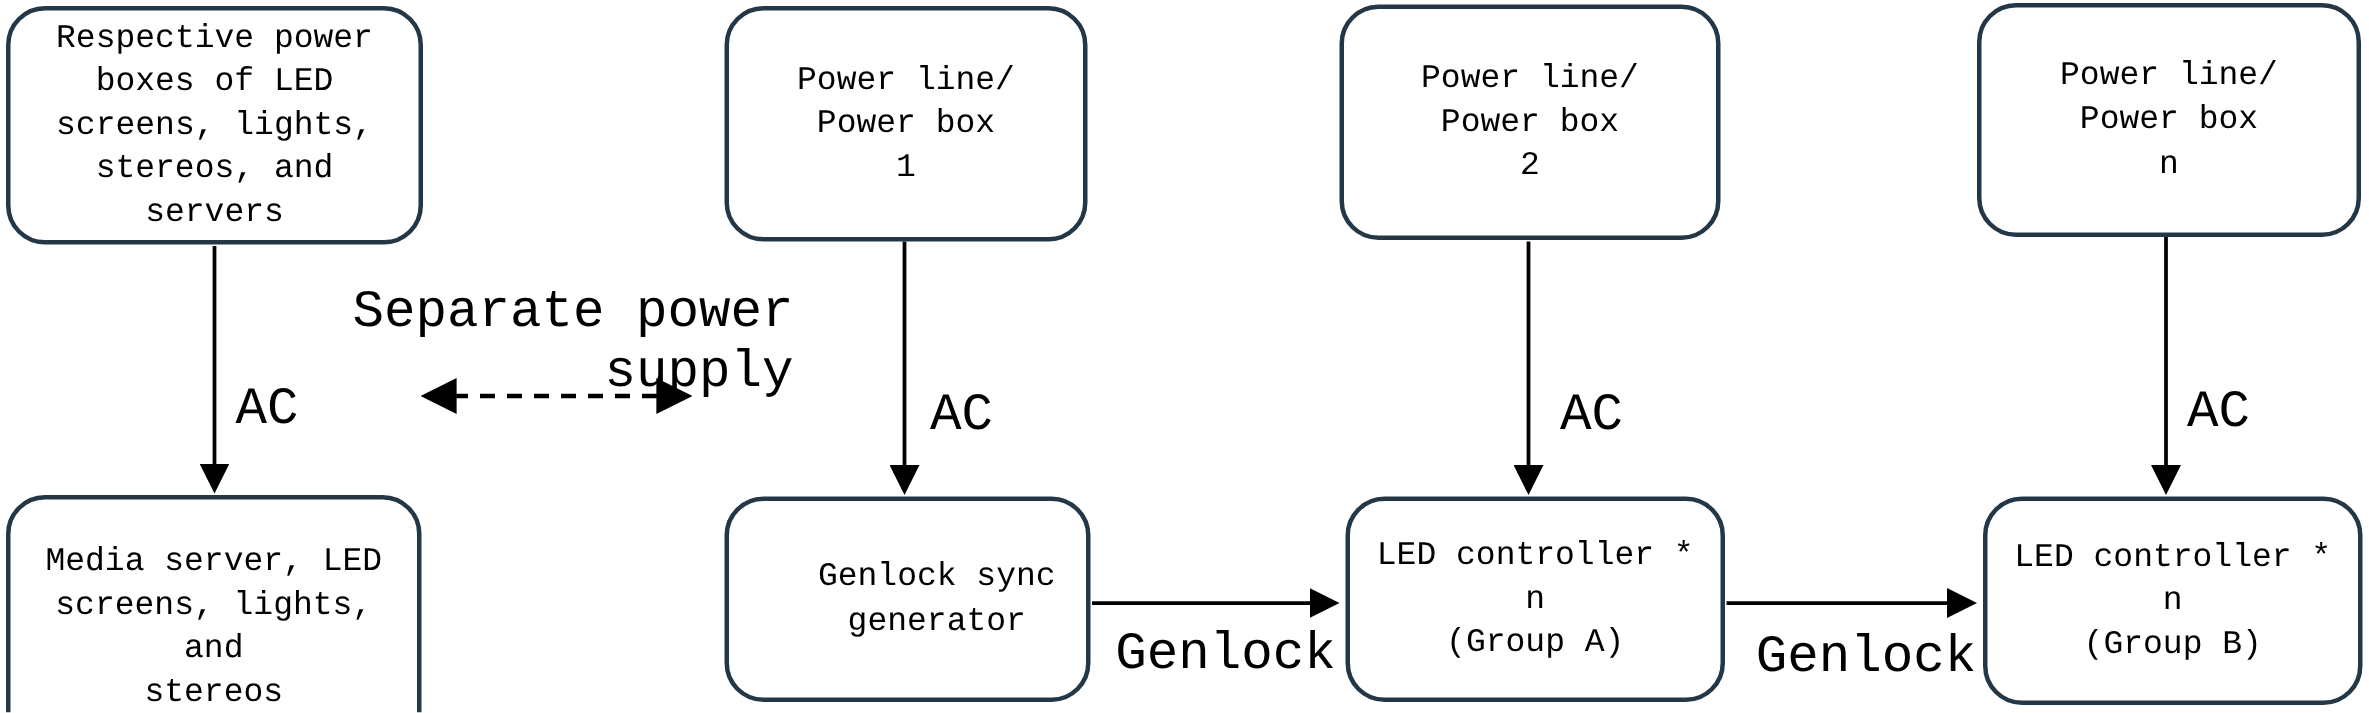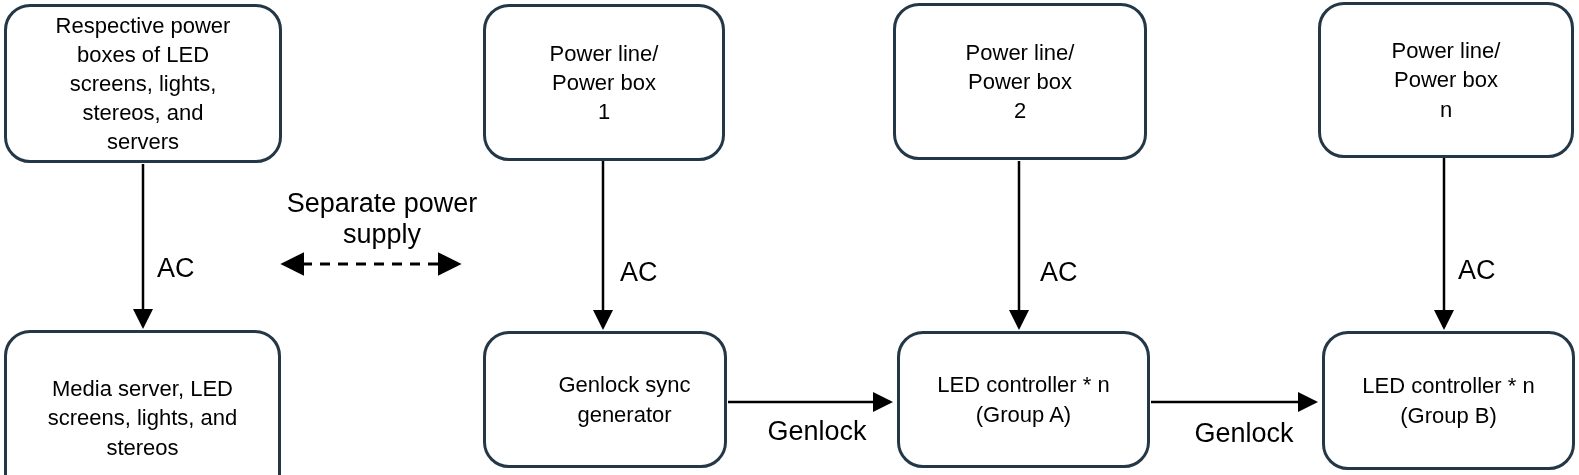--- a/index.html
+++ b/index.html
@@ -6,43 +6,43 @@
     --box-border:#233747;
     --arrow:#000000;
     --text:#000000;
     --bg:#ffffff;
   }
   html,body{margin:0;padding:0;background:var(--bg);}
   .canvas{
     position:relative;
     width:1579px;height:475px;
     background:var(--bg);
-    font-family:Liberation Sans, sans-serif;
+    font-family:Liberation Mono, monospace;
     color:var(--text);
     overflow:hidden;
   }
   .arrow-layer{position:absolute;left:0;top:0;width:1579px;height:475px;}
   .arrow-layer line{stroke:var(--arrow);}
   .box{
     position:absolute;
     box-sizing:border-box;
     background:var(--bg);
     border:3px solid var(--box-border);
     border-radius:26px;
     display:flex;align-items:center;justify-content:center;
     text-align:center;
     font-size:22px;line-height:1.32;
     white-space:pre-line;
     padding:2px 6px;
   }
   .edge-label{
     position:absolute;
-    font-size:27px;line-height:1.15;
+    font-size:35px;line-height:1.15;
     white-space:pre-line;
-    text-align:center;
+    text-align:right;
   }
   .centered{transform:translateX(-50%);}
 </style>
 </head>
 <body>
 
 <div class="canvas">
 
   <svg class="arrow-layer" viewBox="0 0 1579 475" xmlns="http://www.w3.org/2000/svg">
     <defs>

